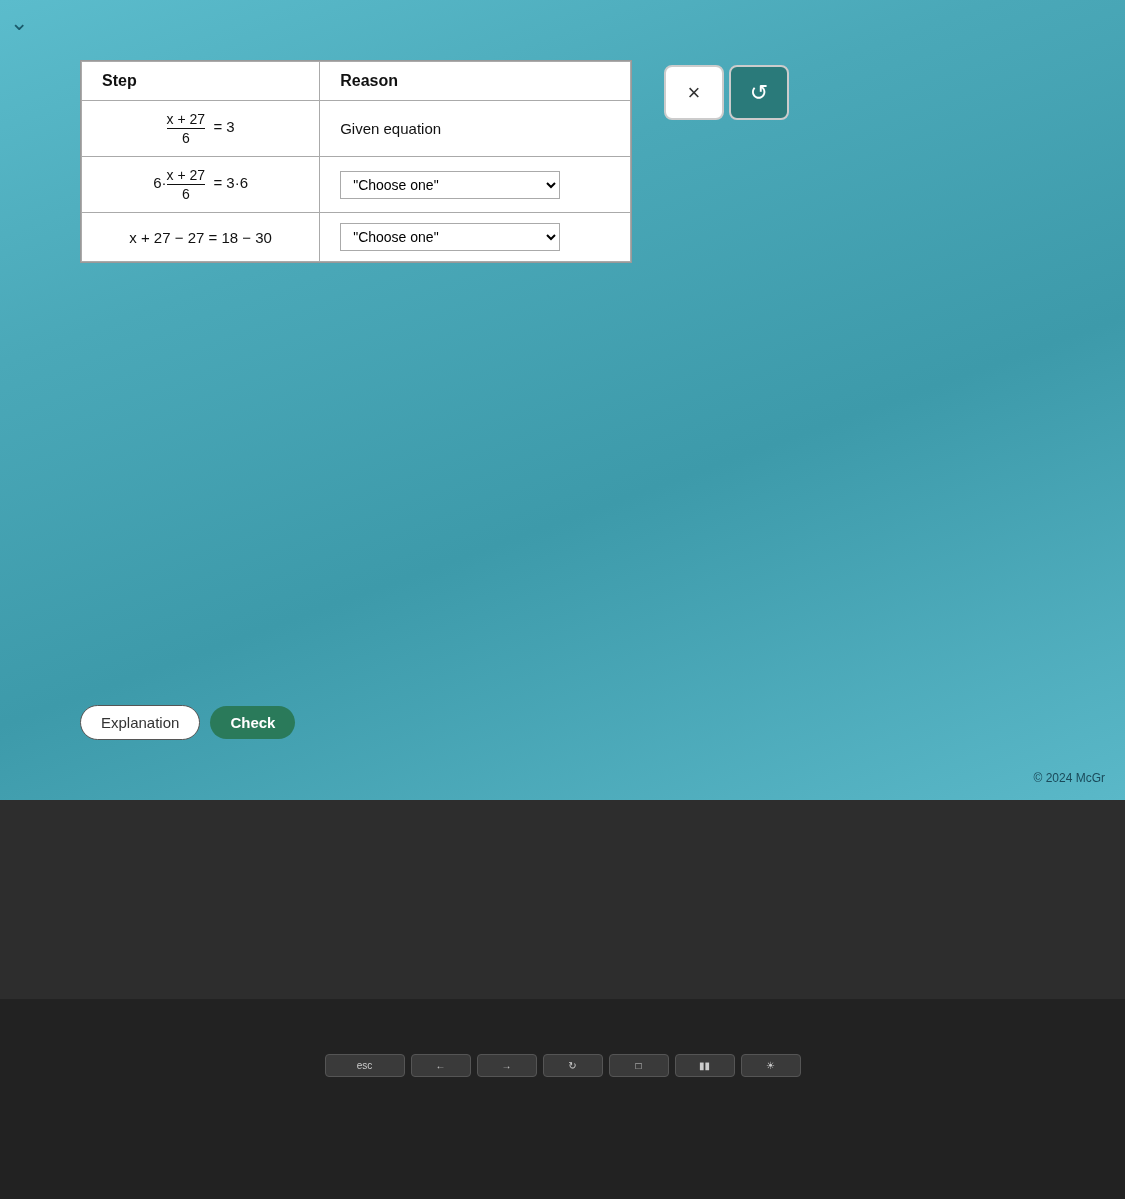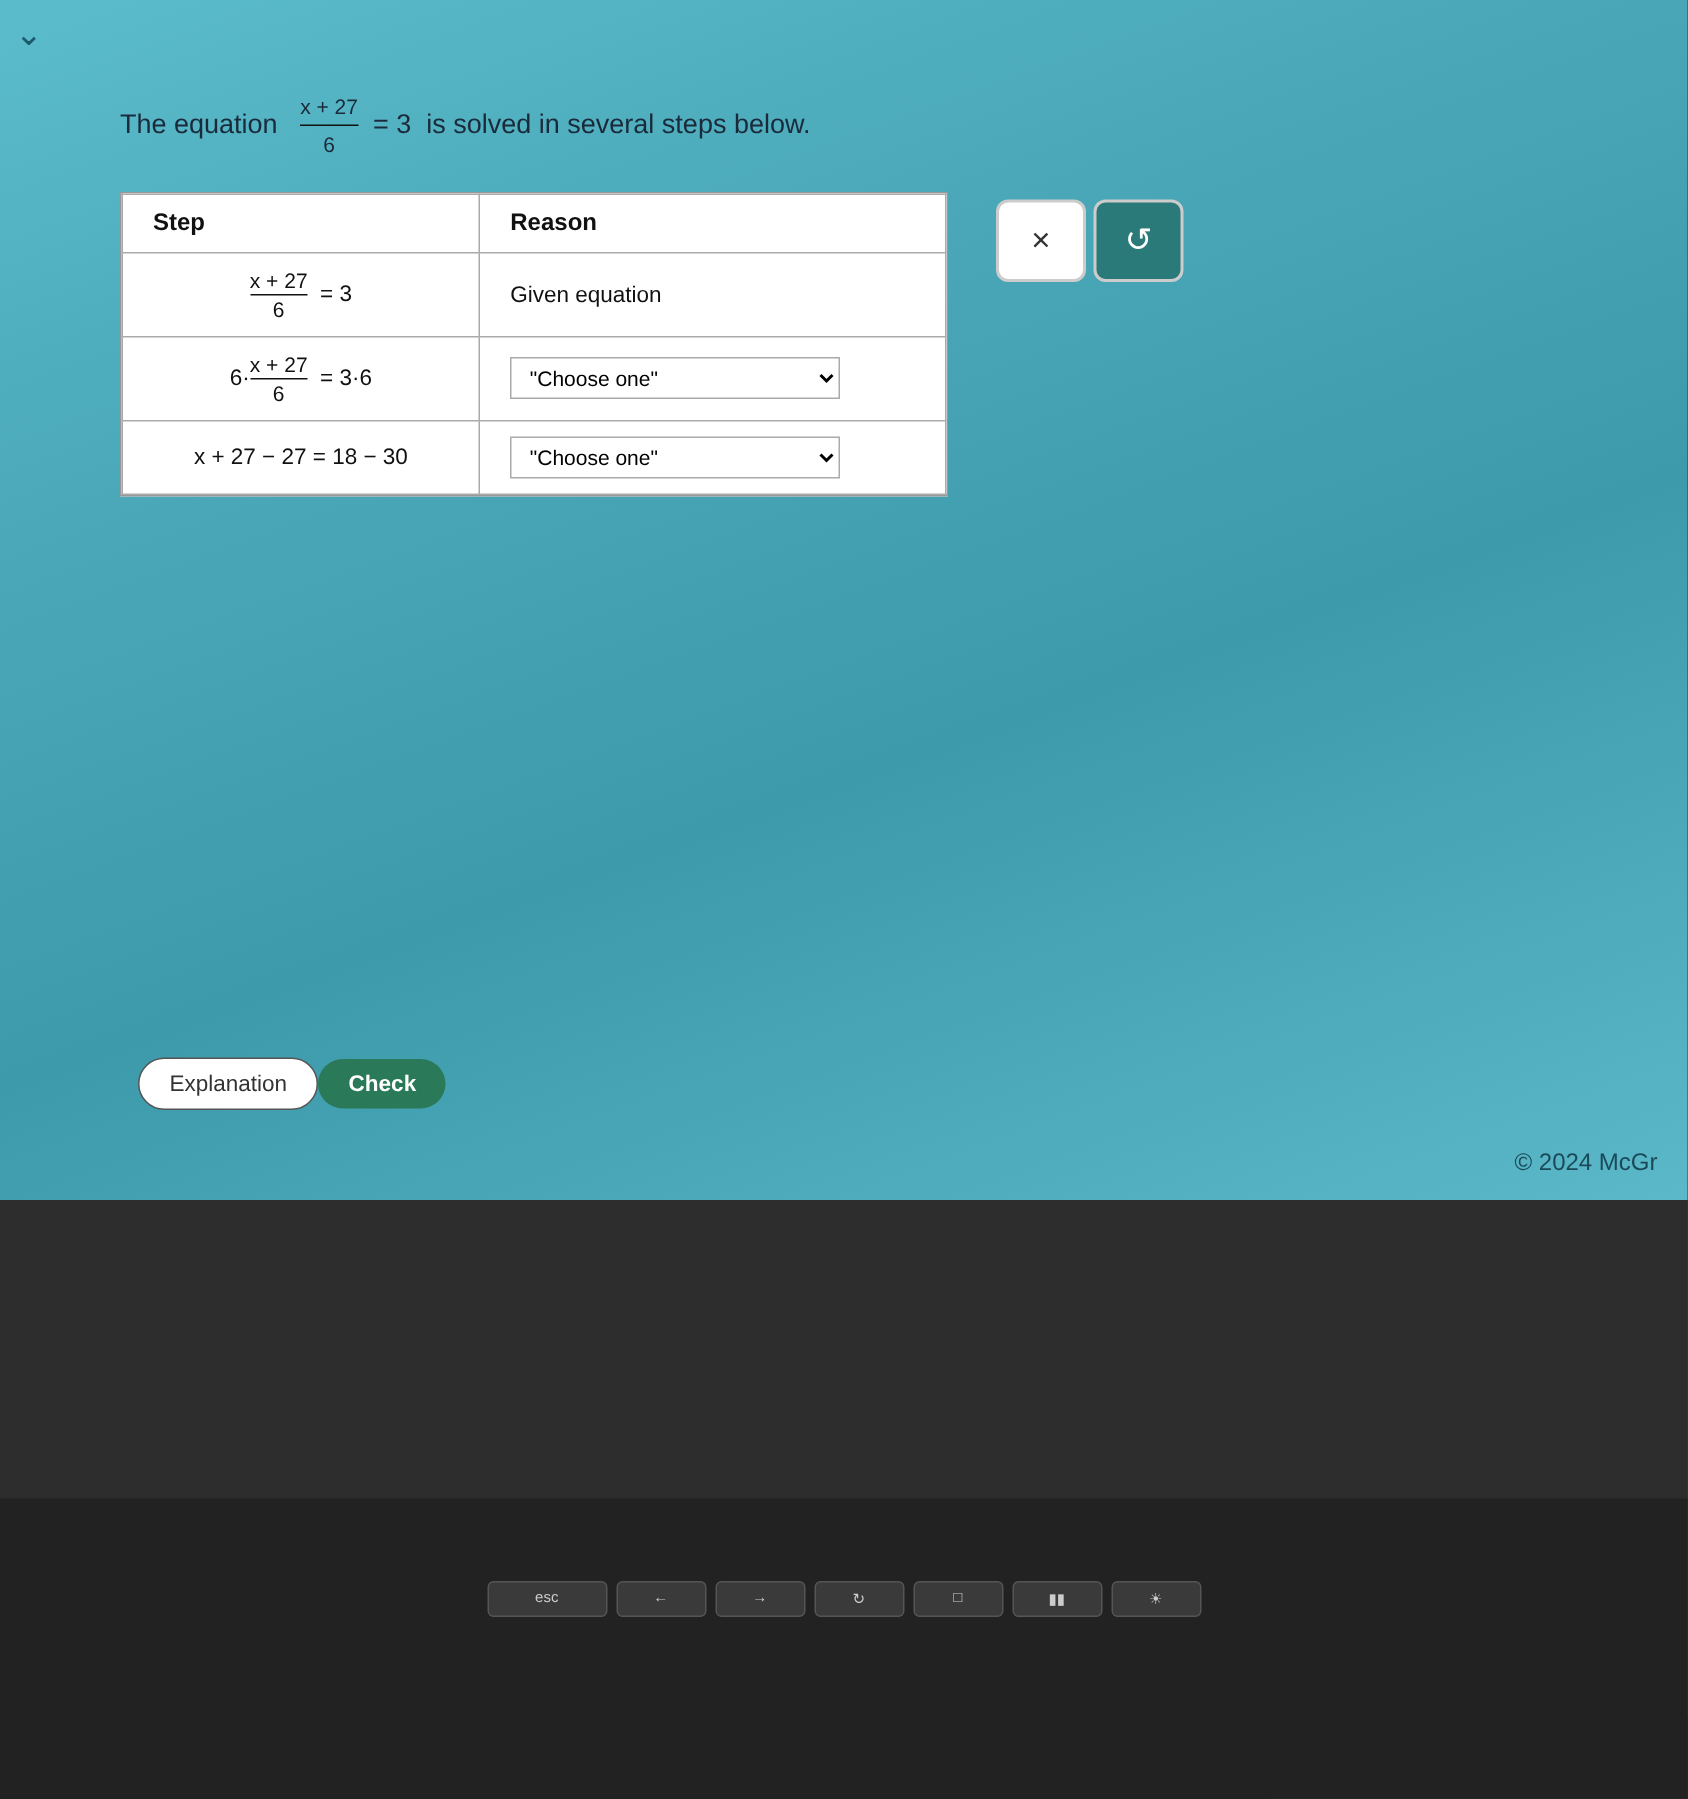--- a/index.html
+++ b/index.html
@@ -119,23 +119,23 @@
     }
 
     .icon-btn-reset {
       background: #2a7a7a;
       color: white;
     }
 
     .bottom-buttons {
       position: absolute;
       bottom: 60px;
-      left: 92px;
-      display: flex;
-      gap: 0;
+      left: 80px;
+      display: flex;
+      gap: 10px;
       align-items: center;
     }
 
     .btn-explanation {
       background: white;
       border: 1.5px solid #555;
       border-radius: 20px;
       padding: 8px 20px;
       font-size: 15px;
       cursor: pointer;
@@ -150,21 +150,21 @@
       font-size: 15px;
       cursor: pointer;
       color: white;
       font-weight: bold;
     }
 
     .copyright {
       position: absolute;
       bottom: 15px;
       right: 20px;
-      font-size: 16px;
+      font-size: 12px;
       color: #1a4a5a;
     }
 
     .taskbar {
       position: absolute;
       bottom: 0;
       left: 0;
       width: 1125px;
       height: 55px;
       background: #1a1a1a;
@@ -296,30 +296,20 @@
 </head>
 <body>
 
 <div class="screen">
 
   <div class="chevron-area">
     <span style="font-size:22px; color:#1a5a6a;">⌄</span>
   </div>
 
   <div class="problem-area">
-    <div class="problem-text">
-      <span>The equation</span>
-      &nbsp;
-      <span class="frac" style="display:inline-flex; vertical-align:middle;">
-        <span class="frac-num">x + 27</span>
-        <span class="frac-den">6</span>
-      </span>
-      &nbsp;= 3&nbsp;
-      <span>is solved in several steps below.</span>
-    </div>
   </div>
 
   <div class="main-content">
 
     <div class="table-container">
       <table>
         <thead>
           <tr>
             <th>Step</th>
             <th>Reason</th>

